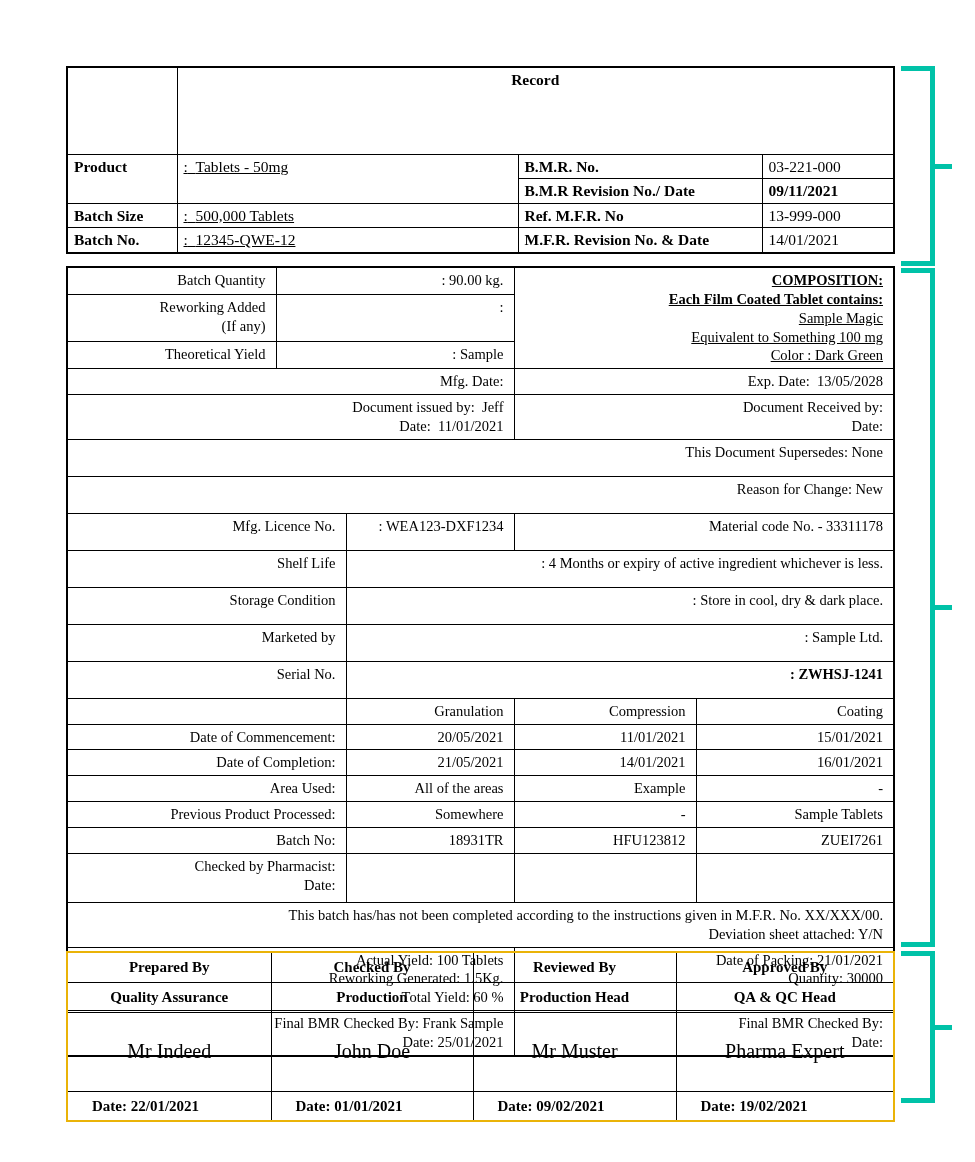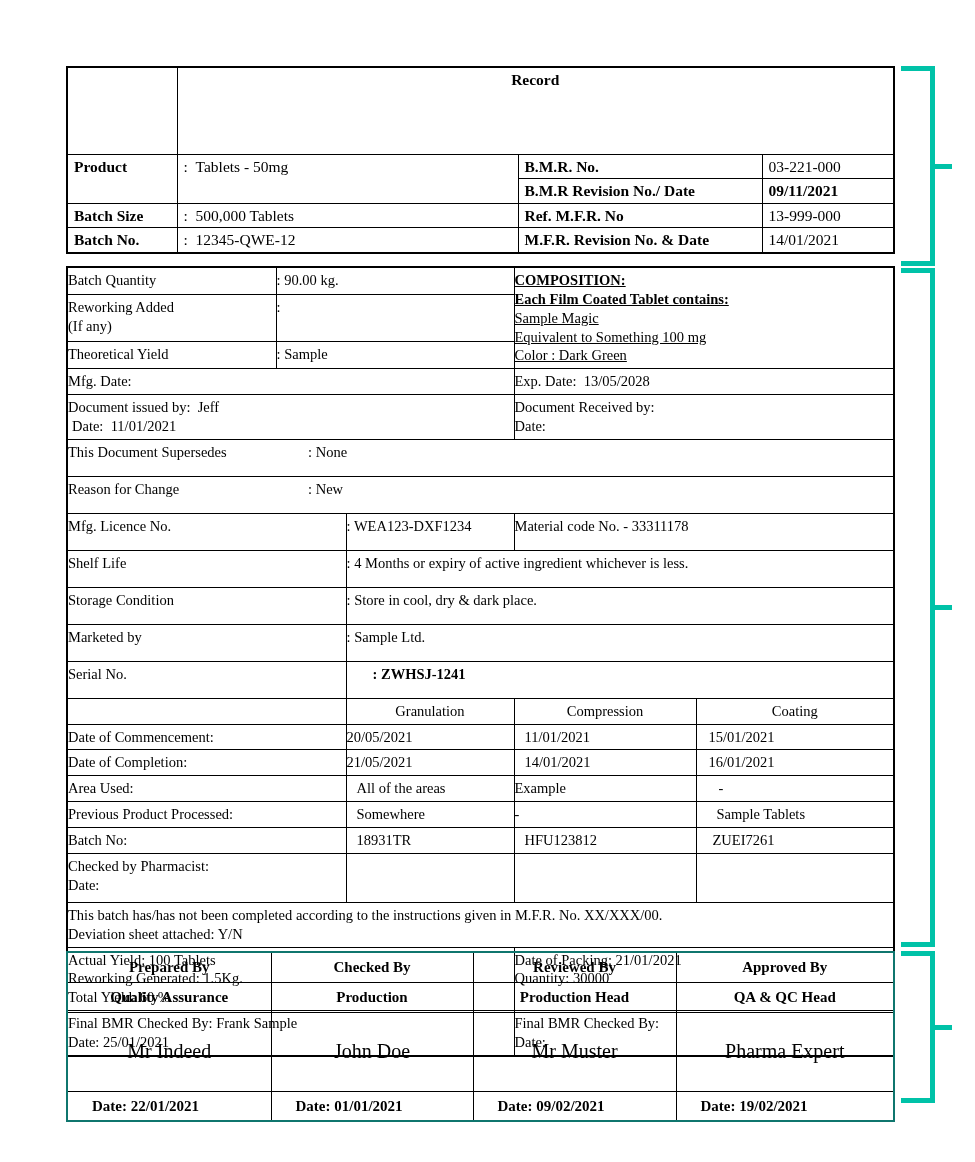--- a/index.html
+++ b/index.html
@@ -50,46 +50,47 @@
   }
   #header-block table.doc { border: 2px solid #000; }
   #header-block td { font-size: 15.5px; margin-left: 18px; }
   .hdr-title {
     font-size: 17px;
     font-weight: bold;
     text-align: center;
     vertical-align: middle;
   }
   .lbl-bold { font-weight: bold; font-size: 15.5px; }
-  .colon-cell { padding-left: 10px; }
+  .colon-cell { padding-left: 10px; text-decoration: underline; }
 
   
   #body-block {
     position: absolute;
     left: 66px;
     top: 266px;
     width: 827px;
   }
   #body-block table.doc { border: 2px solid #000; }
   #body-block td {
     font-size: 14.5px;
-    padding: 3px 0;
+    padding: 3px 10px;
     line-height: 1.3;
+    text-align: right;
   }
   .comp-cell { font-size: 14.5px; line-height: 1.32; text-decoration: underline; }
   .tall { height: 30px; }
 
   
   #sign-block {
     position: absolute;
     left: 66px;
     top: 951px;
     width: 827px;
   }
-  #sign-block table.doc { border: 2px solid #0f766e; }
+  #sign-block table.doc { border: 2px solid #eab308; }
   #sign-block td {
     font-size: 15px;
     text-align: center;
     vertical-align: middle;
     padding: 5px 4px;
     font-weight: bold;
   }
   #sign-block td.name {
     font-weight: normal;
     height: 68px;

